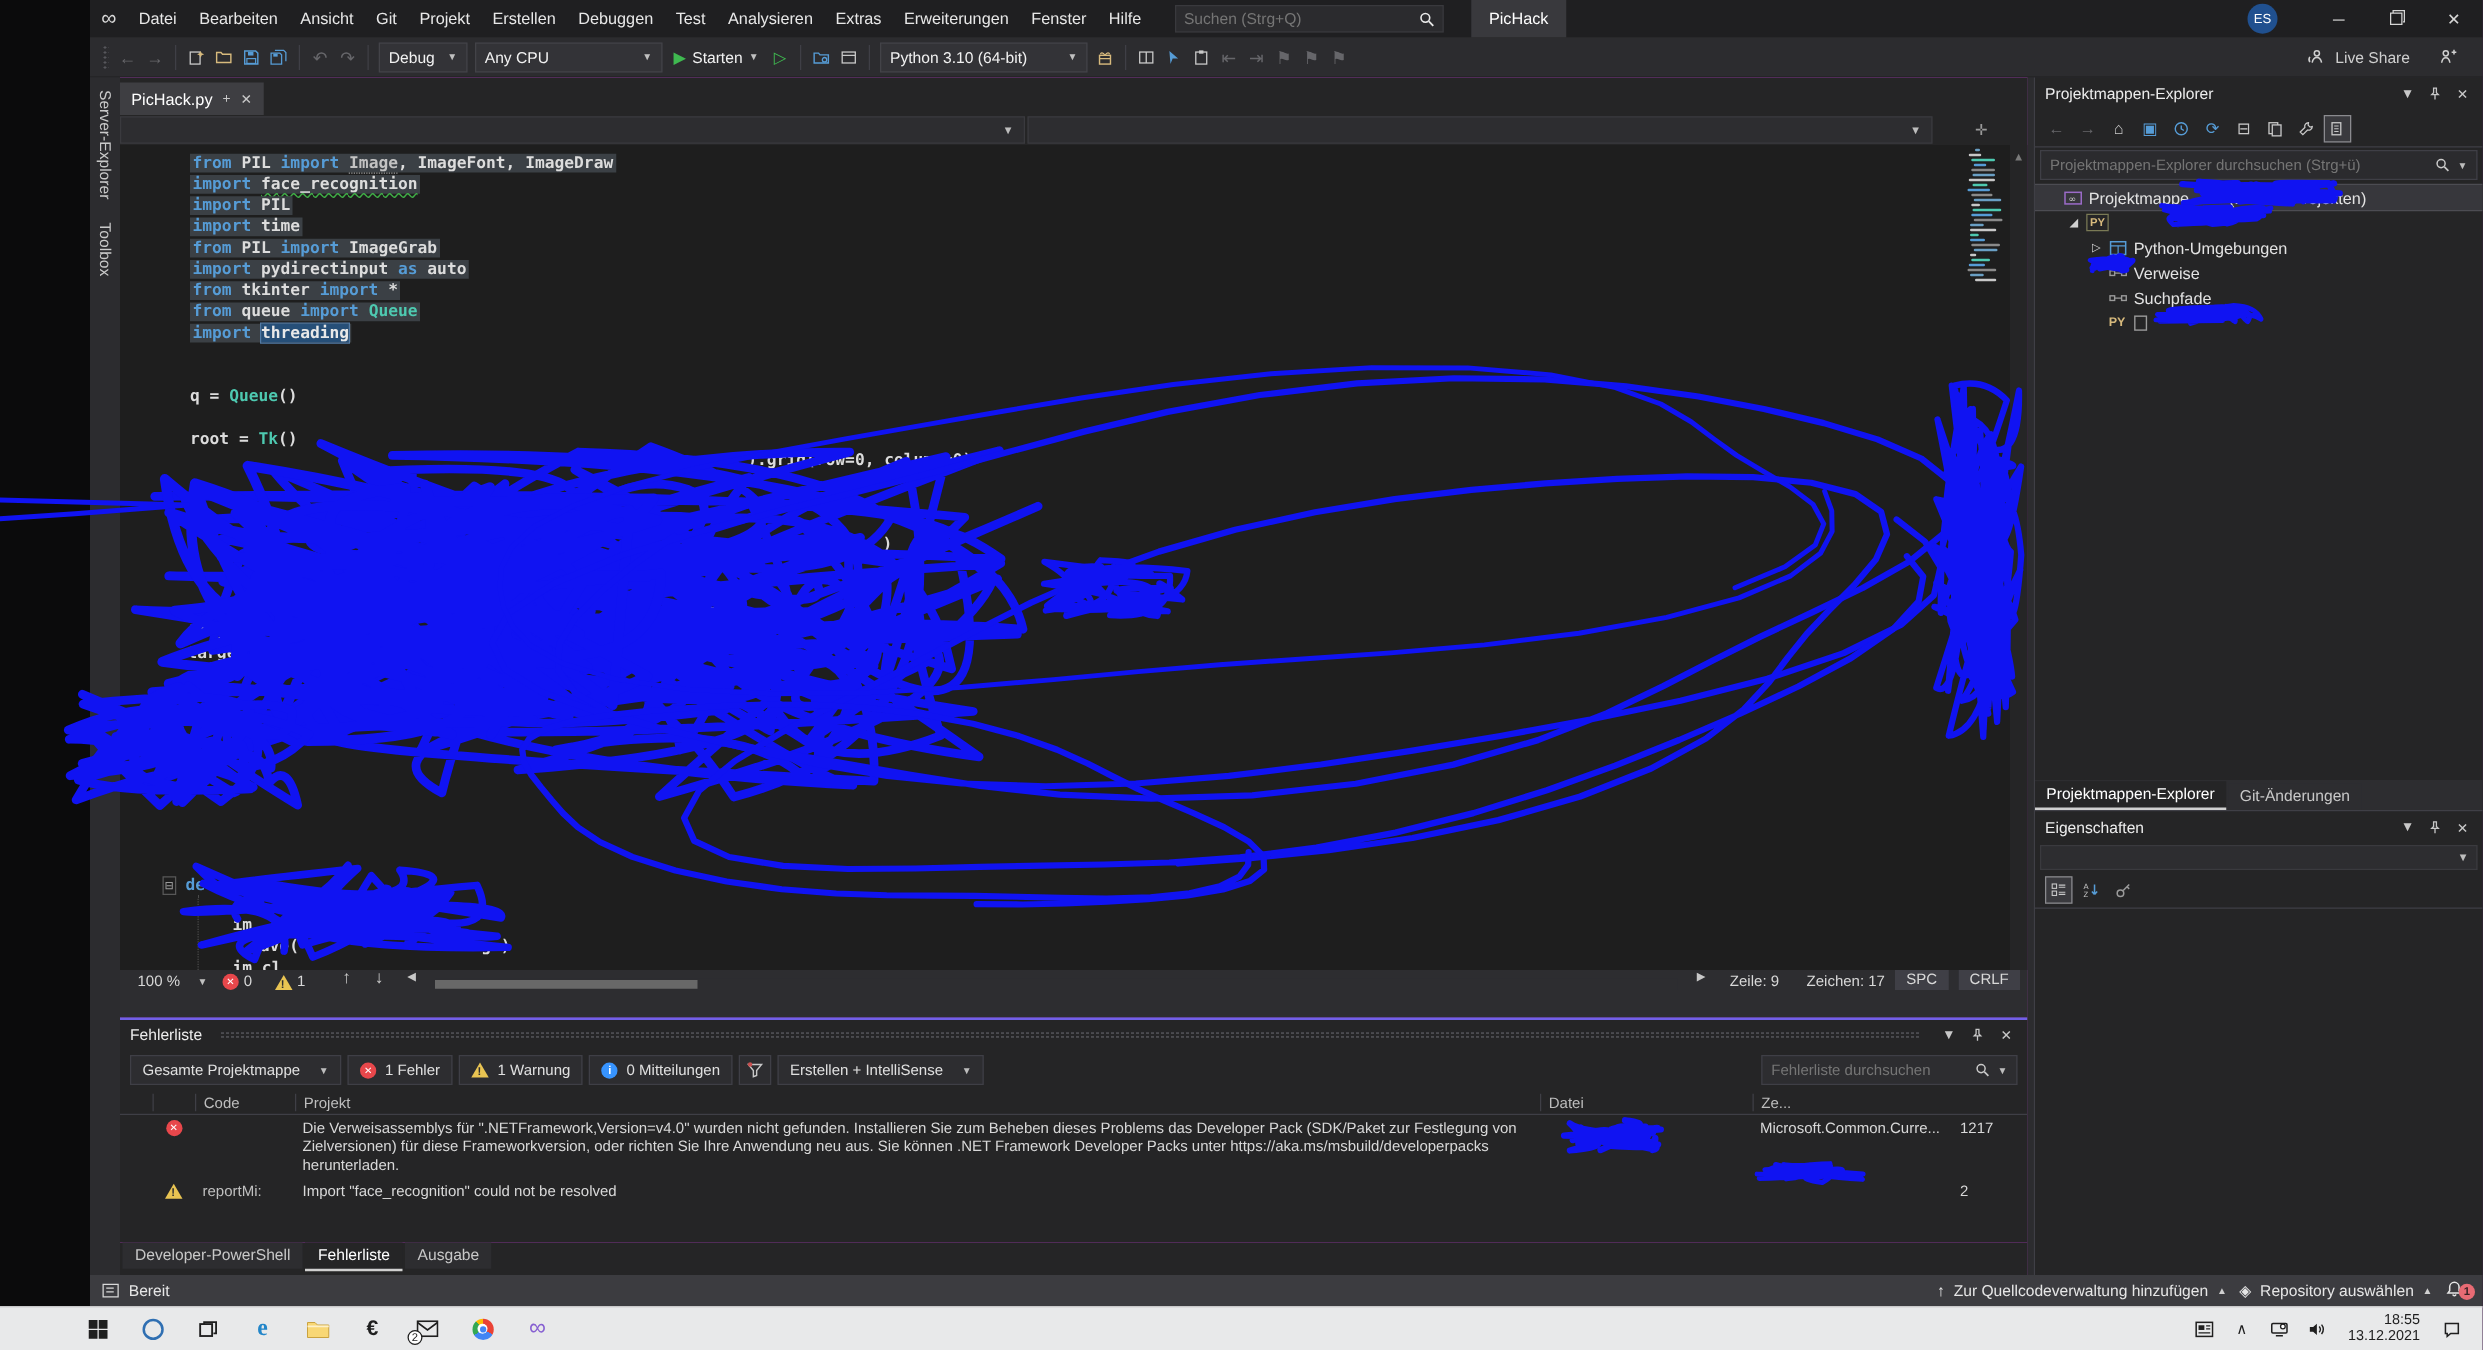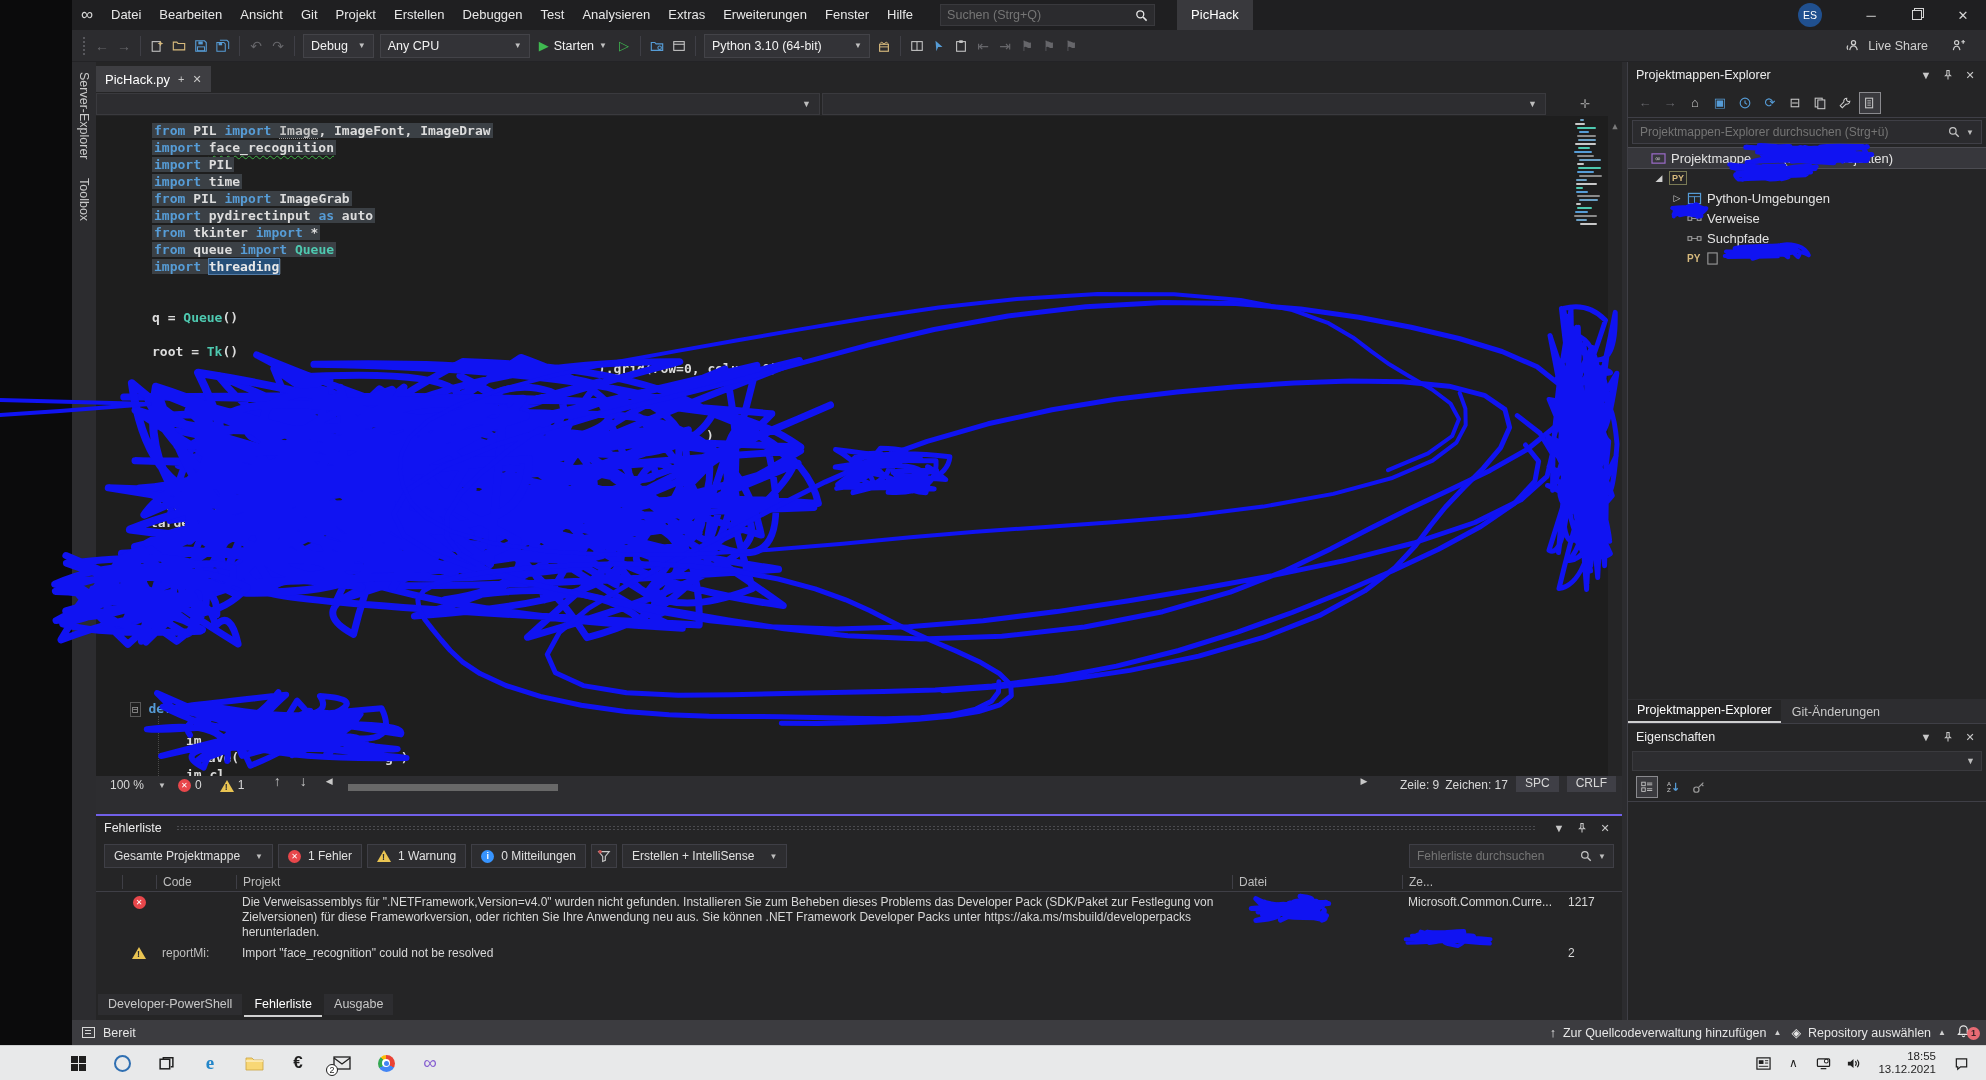--- a/index.html
+++ b/index.html
@@ -113,21 +113,21 @@
   .trow{height:20px;display:flex;align-items:center;gap:5px;padding-right:4px;white-space:nowrap}
   .trow.selected{background:#37373c;outline:1px solid #4c4c52}
   .texp{width:10px;color:#d0d0d0;font-size:9px;text-align:center}
   .pybadge{border:1px solid #7a7a55;color:#d7ba7d;font-size:9px;font-weight:bold;padding:0 2px;line-height:12px}
   .pytext{color:#d7ba7d;font-size:10px;font-weight:bold}
   .ticon16{width:15px;height:13px;display:inline-block}
   .redactspace{display:inline-block}
   .sxtabs{height:24px;display:flex;gap:2px;background:#2d2d30;align-items:flex-end;flex:0 0 auto}
   .sxtab{font-size:12.5px;color:#c8c8c8;background:#2d2d30;padding:3px 9px 4px}
   .sxtab.active{color:#fff;background:#252526;border-bottom:2px solid #cfcfcf}
-  .props{height:297px;display:flex;flex-direction:column;border-top:1px solid #3f3f46}
+  .props{height:372px;display:flex;flex-direction:column;border-top:1px solid #3f3f46}
   .pcombo{height:20px;margin:1px 4px;background:#2d2d30;border:1px solid #3a3a3e;display:flex;align-items:center;justify-content:flex-end;padding:0 6px;color:#bdbdbd;font-size:9px;flex:0 0 auto}
   .ptools{height:30px;display:flex;align-items:center;gap:4px;padding:0 8px;border-bottom:1px solid #3f3f46;flex:0 0 auto}
   
   .statusbar{height:25px;background:#3c3c40;display:flex;align-items:center;padding:0 10px;font-size:12.5px;color:#e6e6e6;gap:8px;flex:0 0 auto}
   .taskicon{width:13px;height:11px;border:1px solid #d8d8d8;position:relative}
   .taskicon::after{content:"";position:absolute;left:2px;top:2px;width:6px;height:1px;background:#d8d8d8;box-shadow:0 3px 0 #d8d8d8}
   .sbright{margin-left:auto;display:flex;align-items:center;gap:10px}
   .sbitem{display:flex;align-items:center;gap:7px}
   .sbitem .caret{font-size:8px;color:#d0d0d0}
   .bell{position:relative;width:20px;height:18px;color:#e6e6e6}
@@ -449,22 +449,22 @@
           </div>
         <span>1</span>
         <span style="width:14px"></span>
         <span class="tbi">↑</span>
         <span class="tbi">↓</span>
         <span class="tbi" style="font-size:9px">◀</span>
         <div class="hstrack">
             <div class="hsthumb"></div>
           </div>
         <span class="tbi" style="font-size:9px">▶</span>
-        <span style="margin-left:21px">Zeile: 9</span>
-        <span style="margin-left:2px">Zeichen: 17</span>
+        <span style="margin-left:8px">Zeile: 9</span>
+        <span style="margin-left:18px">Zeichen: 17</span>
         <span class="statbox">SPC</span>
         <span class="statbox">CRLF</span>
       </div>
 
       <div class="spacer6"></div>
 
       <div class="errorpanel">
         <div class="ephead">
           <span>Fehlerliste</span>
           <div class="epdots"></div>

